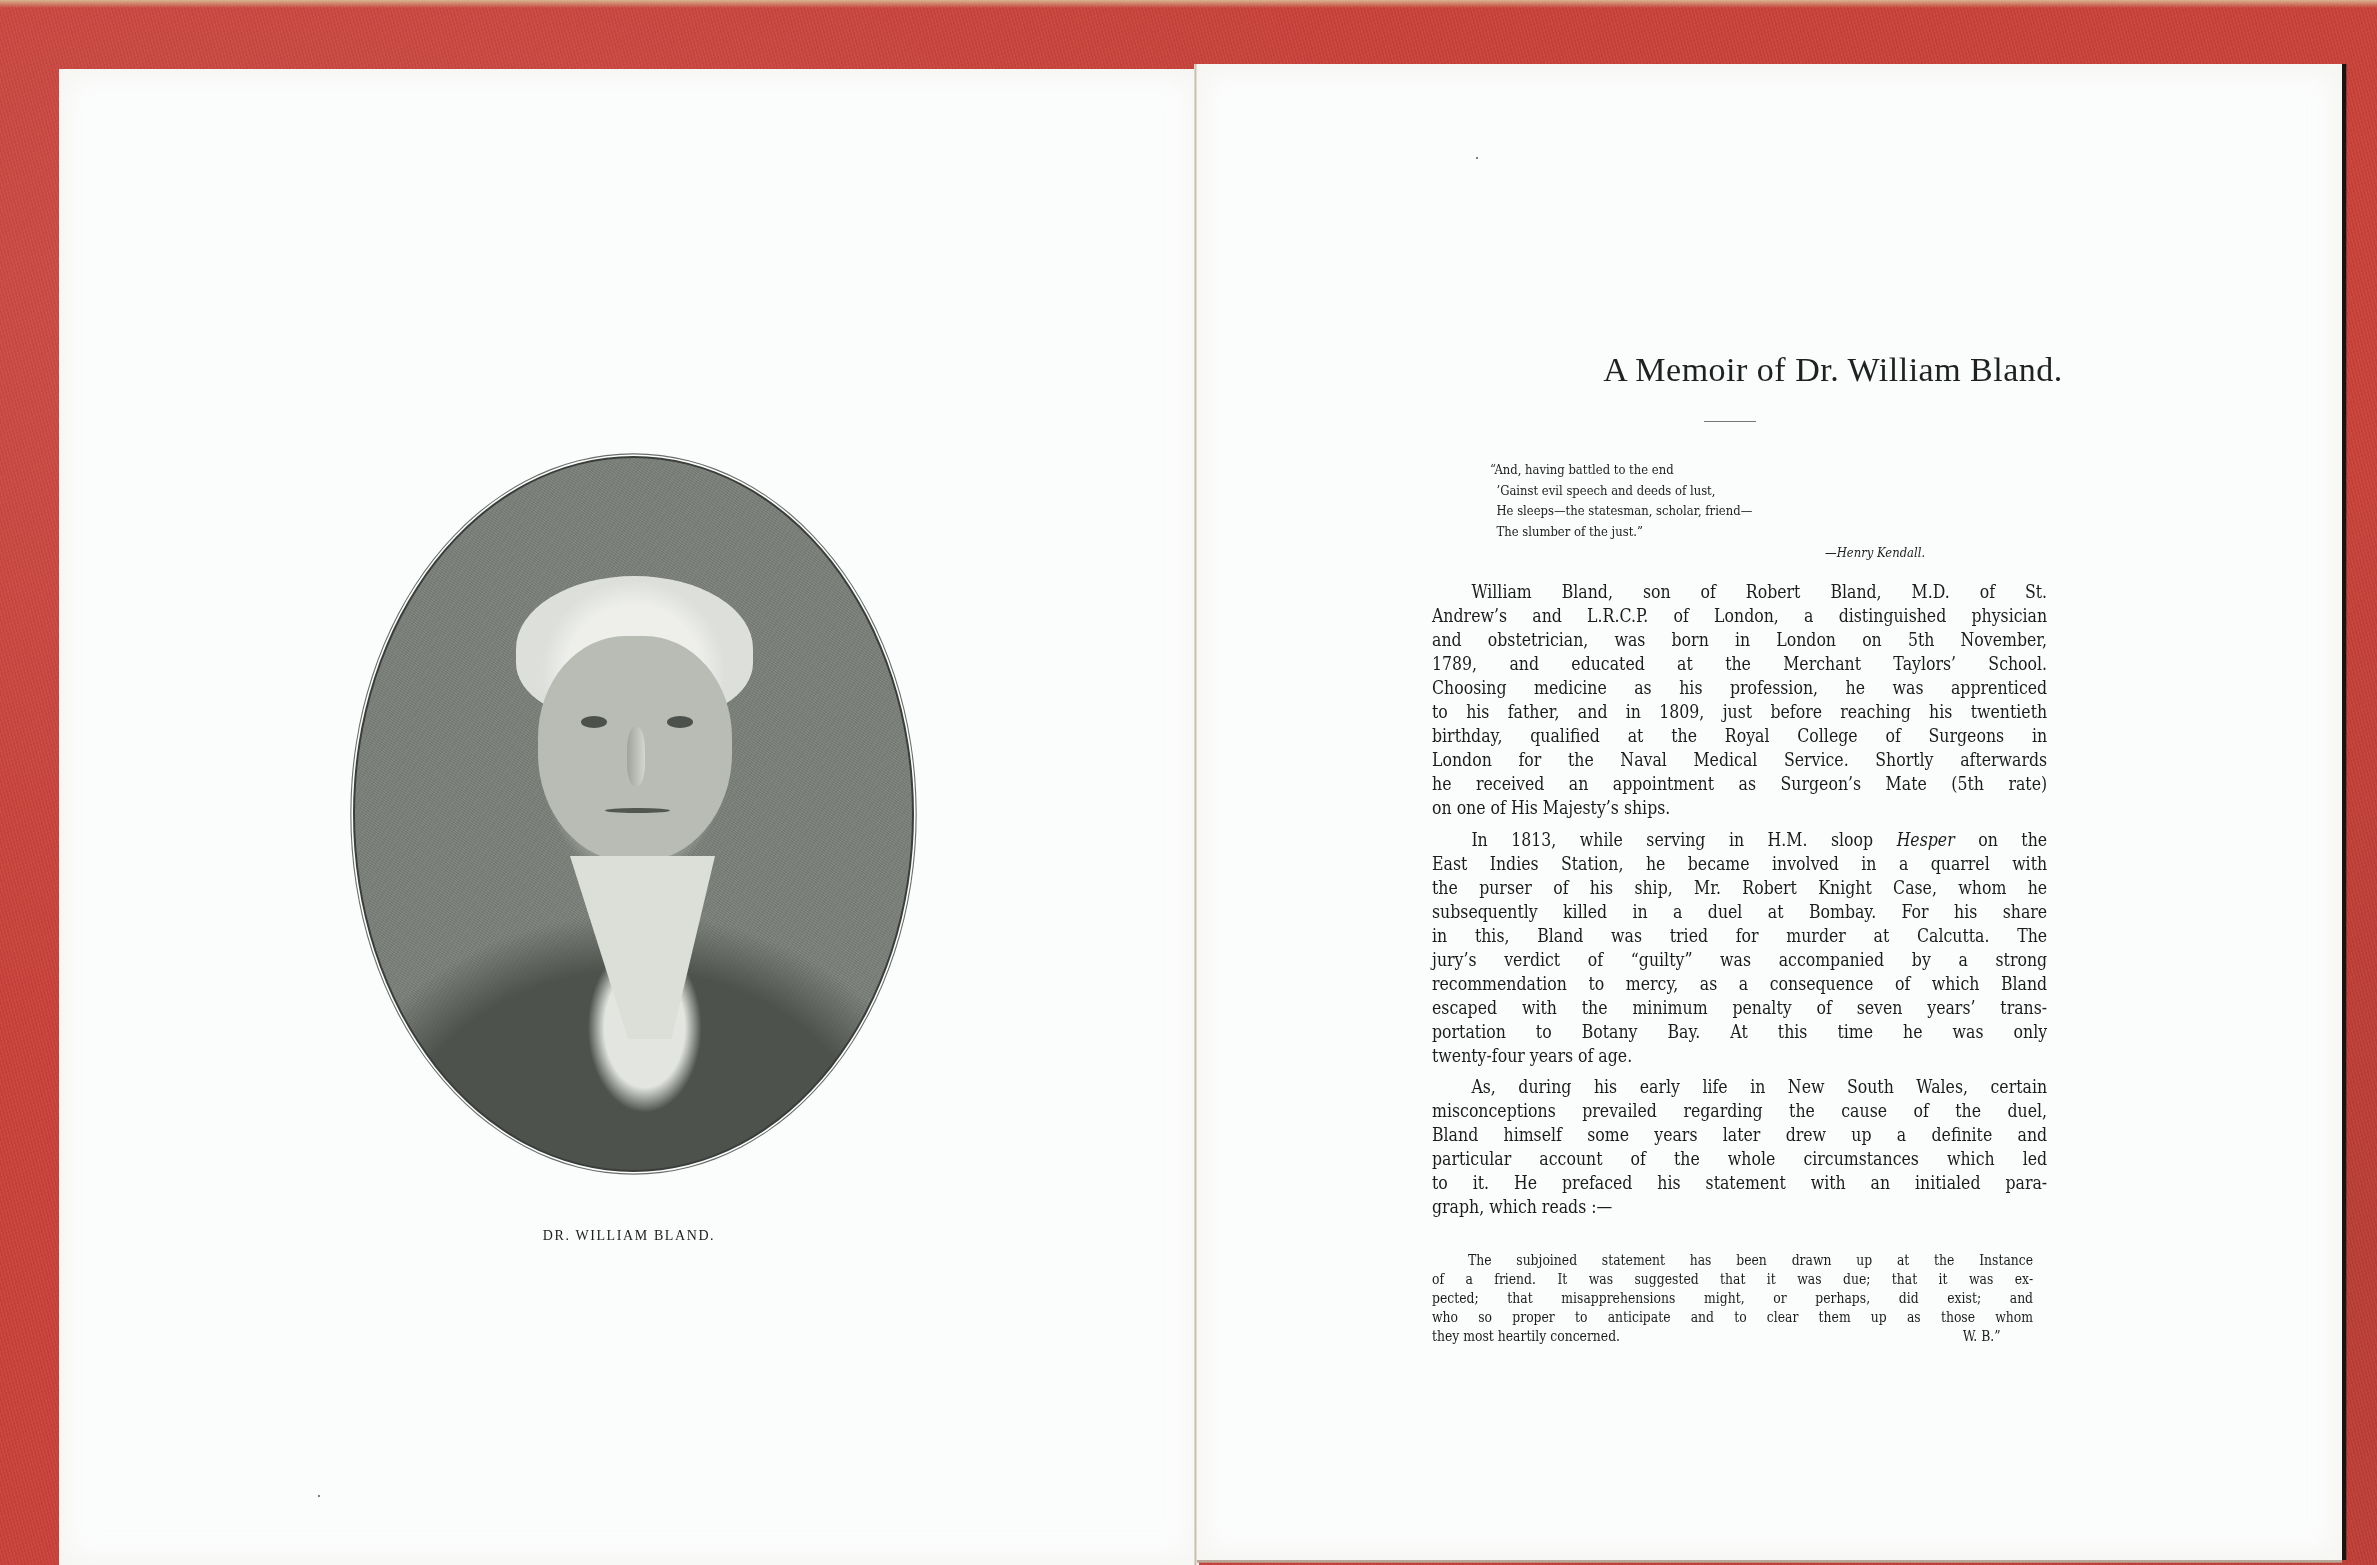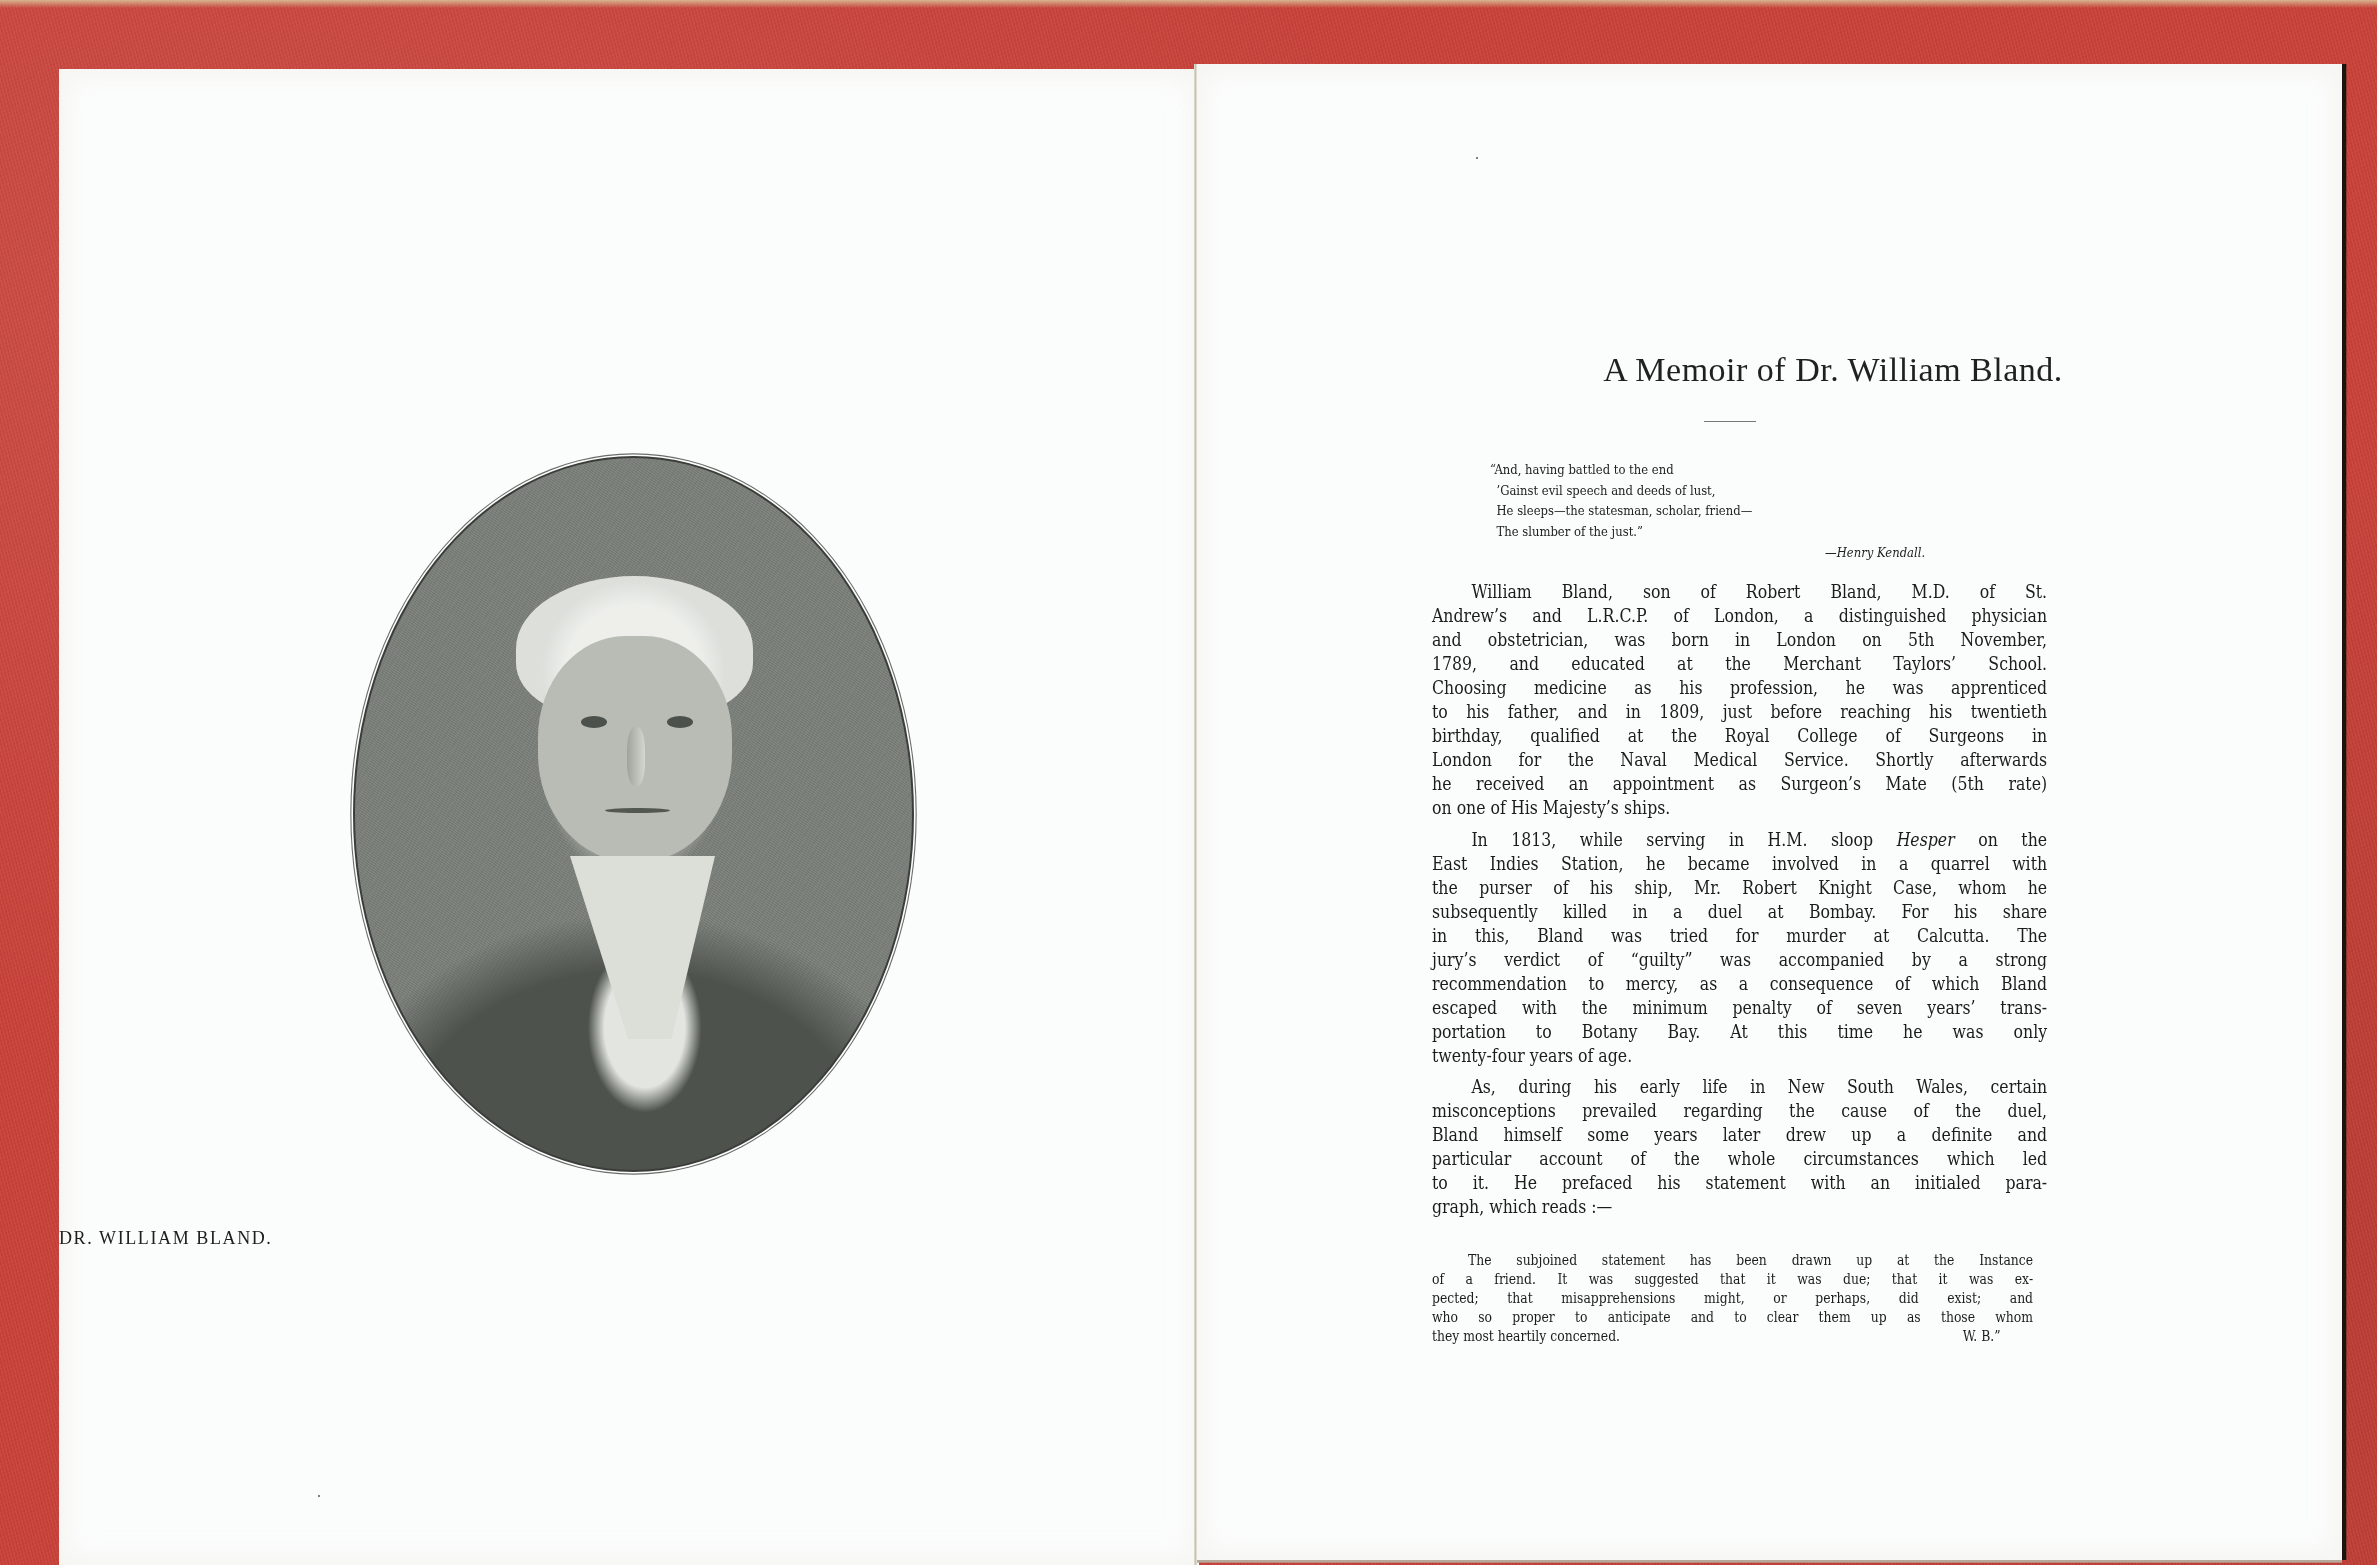--- a/index.html
+++ b/index.html
@@ -45,22 +45,22 @@
   .portrait-face { position:absolute; left:183px; top:178px; width:194px; height:226px;
     border-radius:45% 45% 48% 48%; background:#b8bcb5; }
   .portrait-eye { position:absolute; width:26px; height:12px; border-radius:50%; background:#4c514c; }
   .portrait-eye.l { left:226px; top:258px; }
   .portrait-eye.r { left:312px; top:258px; }
   .portrait-nose { position:absolute; left:272px; top:269px; width:18.3px; height:59px; background:linear-gradient(90deg,#9ea39b,#d4d7d1); border-radius:40%; }
   .portrait-mouth { position:absolute; left:250px; top:350px; width:65px; height:5.4px; background:#52574f; border-radius:50%; }
   .portrait-collar { position:absolute; left:215px; top:398px; width:145px; height:183px;
     clip-path:polygon(0 0,100% 0,70% 100%,40% 100%); background:#dcdfd8; }
   .caption {
-    position:absolute; left:59px; width:1140px; top:1228px; 
-    font-family:"Liberation Serif", serif; font-size:18px; letter-spacing:1.6px; color:#1d1d1d;
+    position:absolute; left:59px; width:1140px; top:1228px; text-align:center;
+    font-family:"Liberation Serif", serif; font-size:14px; letter-spacing:1.6px; color:#1d1d1d;
   }
   .title {
     position:absolute; left:1260px; width:1146px; top:351px; text-align:center;
     font-family:"Liberation Serif", serif; font-size:34px; letter-spacing:0.5px; color:#1d2220;
   }
   .title-rule {
     position:absolute; left:1704px; top:421px; width:52px; height:1.1px; background:#777;
   }
   .epigraph {
     position:absolute; left:1490px; top:459px; width:506px;

